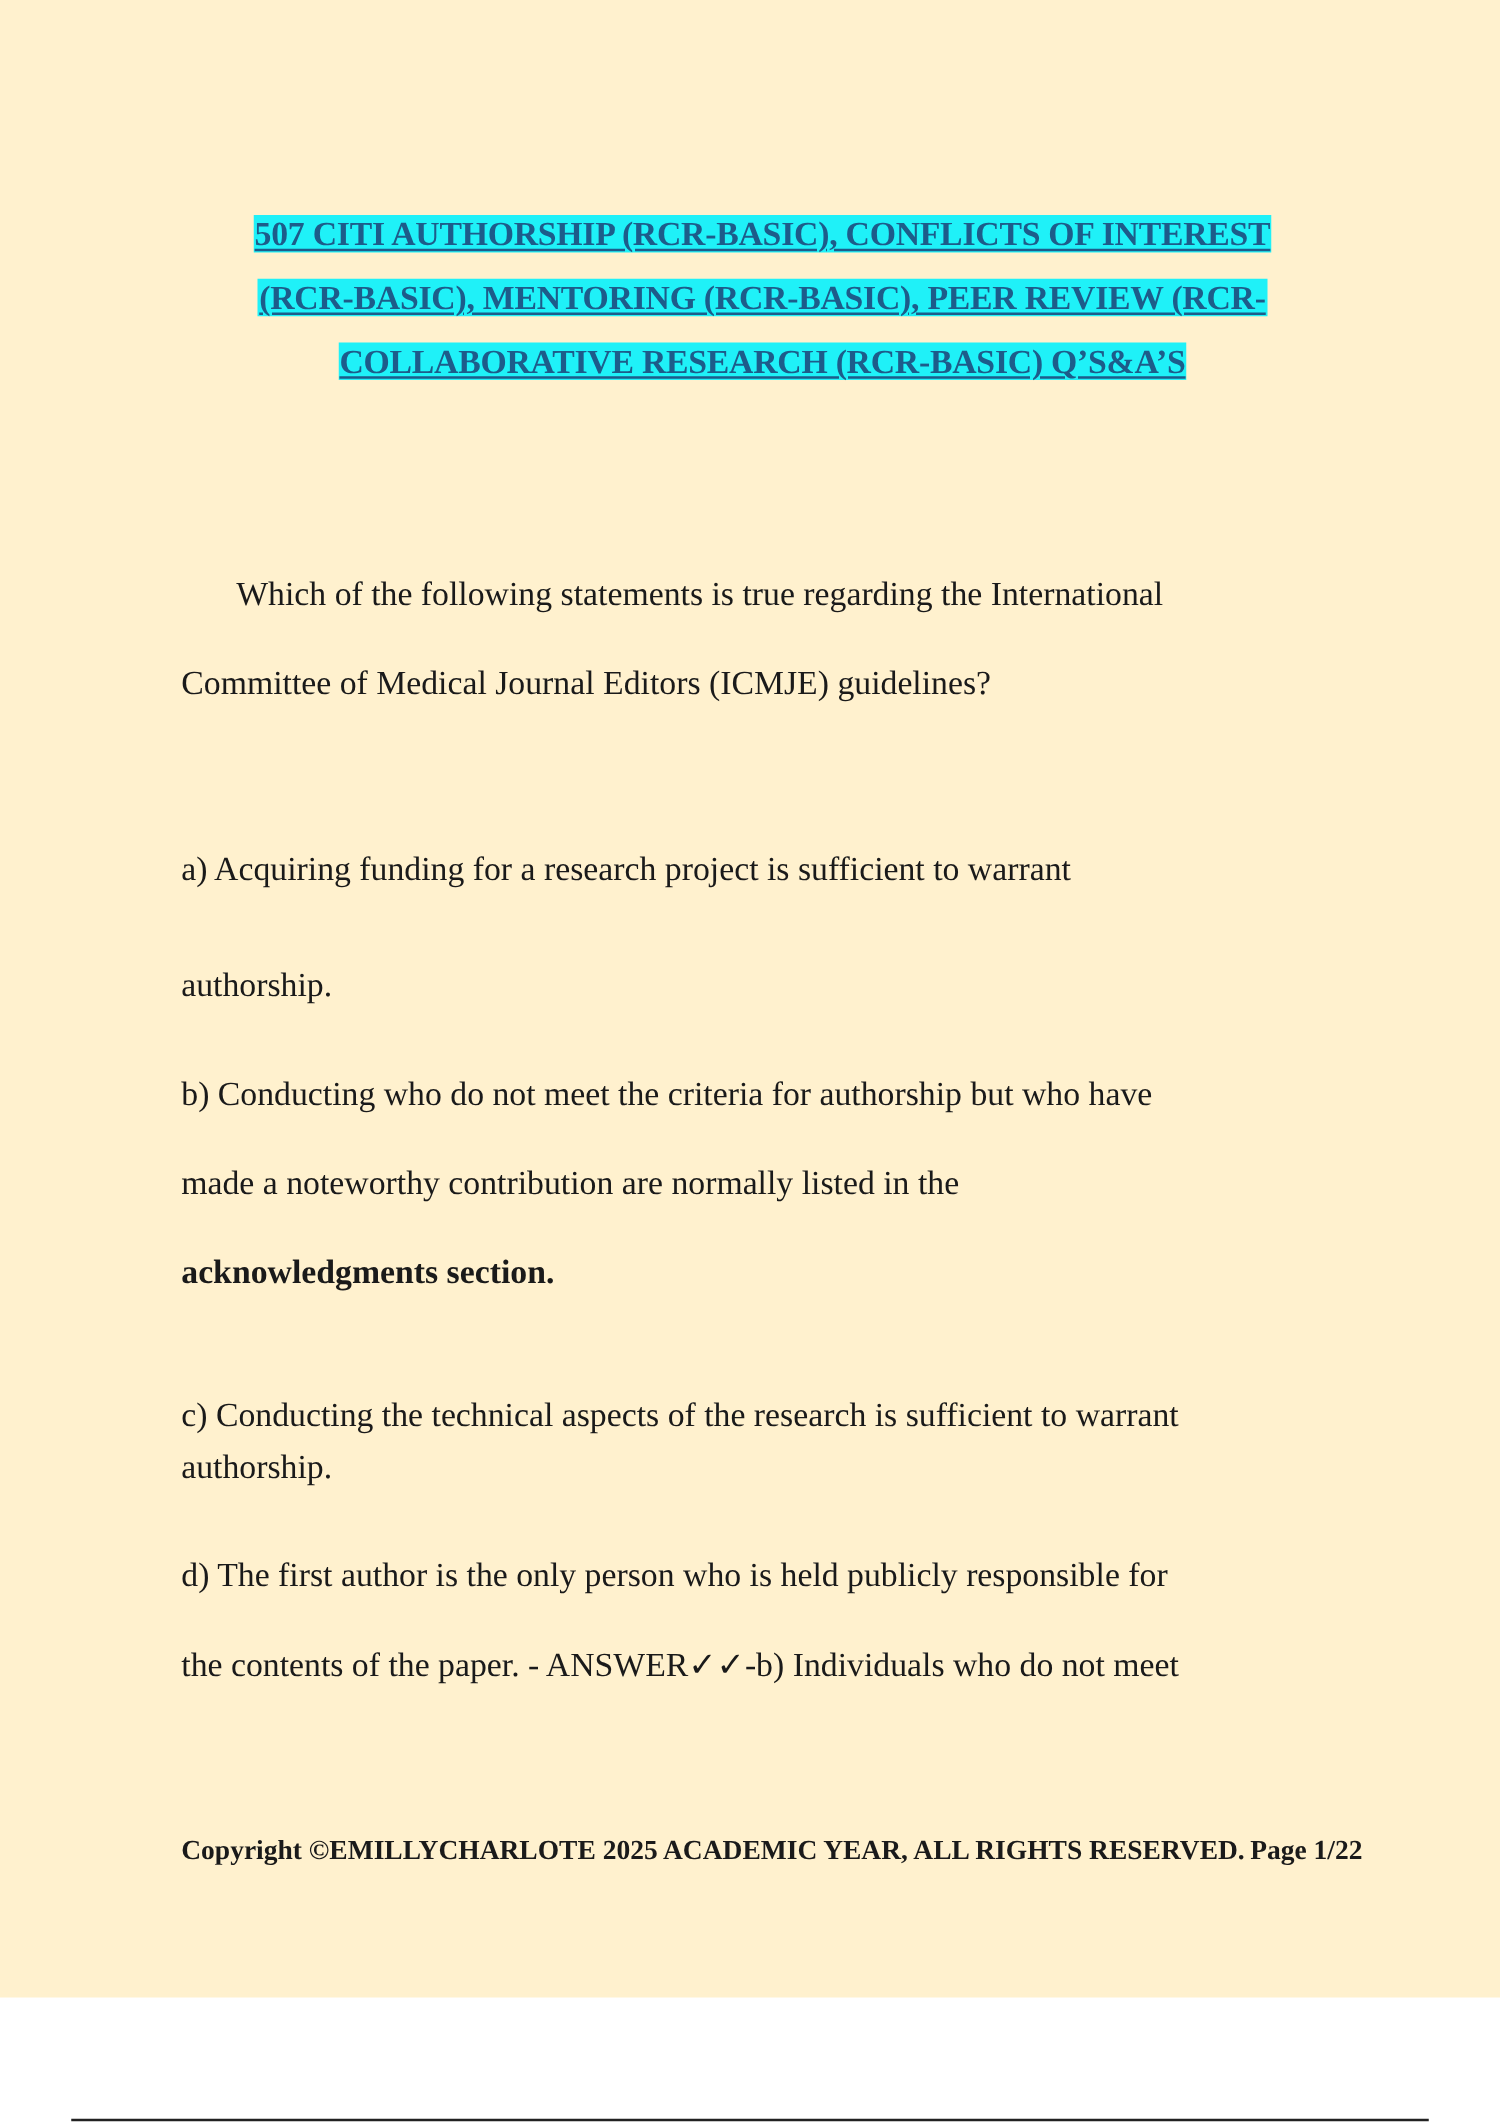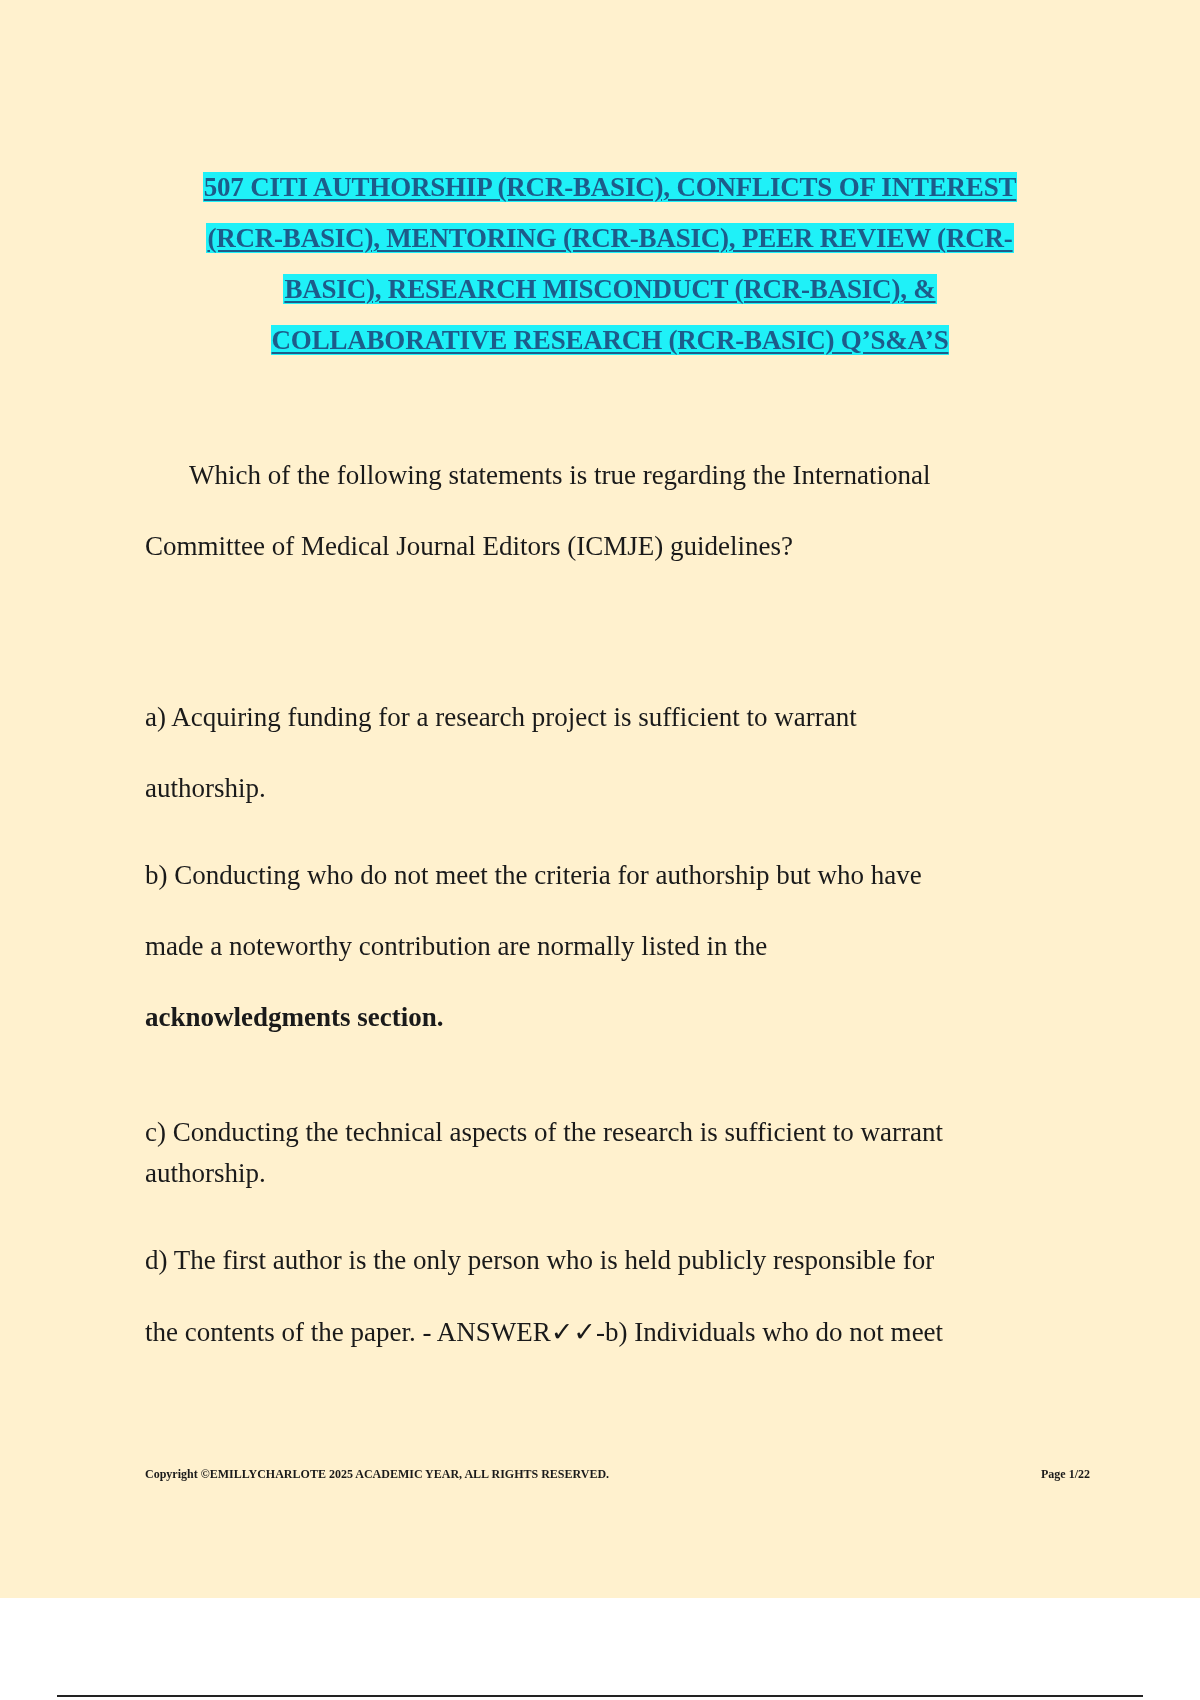--- a/index.html
+++ b/index.html
@@ -47,21 +47,21 @@
     color: #1a1a1a;
     font-size: 27px;
     white-space: nowrap;
   }
   .footer {
     position: absolute;
     top: 1467px;
     left: 145px;
     width: 945px;
     color: #1a1a1a;
-    font-size: 12px;
+    font-size: 22px;
     font-weight: bold;
     display: flex;
     justify-content: space-between;
   }
   .bottom-rule {
     position: absolute;
     left: 57px;
     top: 1695px;
     width: 1086px;
     height: 2px;
@@ -69,31 +69,30 @@
   }
 </style>
 </head>
 <body>
 
 <div class="page">
 
   <div class="title-block">
     <div class="title-line"><span>507 CITI AUTHORSHIP (RCR-BASIC), CONFLICTS OF INTEREST</span></div>
     <div class="title-line"><span>(RCR-BASIC), MENTORING (RCR-BASIC), PEER REVIEW (RCR-</span></div>
-    <div class="title-line"><span>BASIC), RESEARCH MISCONDUCT (RCR-BASIC), &amp;</span></div>
     <div class="title-line"><span>COLLABORATIVE RESEARCH (RCR-BASIC) Q’S&amp;A’S</span></div>
   </div>
 
   <div>
     <div class="body-text" style="top:460px;margin-left:44px;"> Which of the following statements is true regarding the International</div>
     <div class="body-text" style="top:531px;">Committee of Medical Journal Editors (ICMJE) guidelines?</div>
   </div>
 
   <div>
-    <div class="body-text" style="top:702px;">a) Acquiring funding for a research project is sufficient to warrant</div>
+    <div class="body-text" style="top:680px;">a) Acquiring funding for a research project is sufficient to warrant</div>
     <div class="body-text" style="top:773px;">authorship.</div>
   </div>
 
   <div>
     <div class="body-text" style="top:860px;">b) Conducting who do not meet the criteria for authorship but who have</div>
     <div class="body-text" style="top:931px;">made a noteworthy contribution are normally listed in the</div>
     <div class="body-text" style="top:1002px;font-weight:bold;">acknowledgments section.</div>
   </div>
 
   <div>

